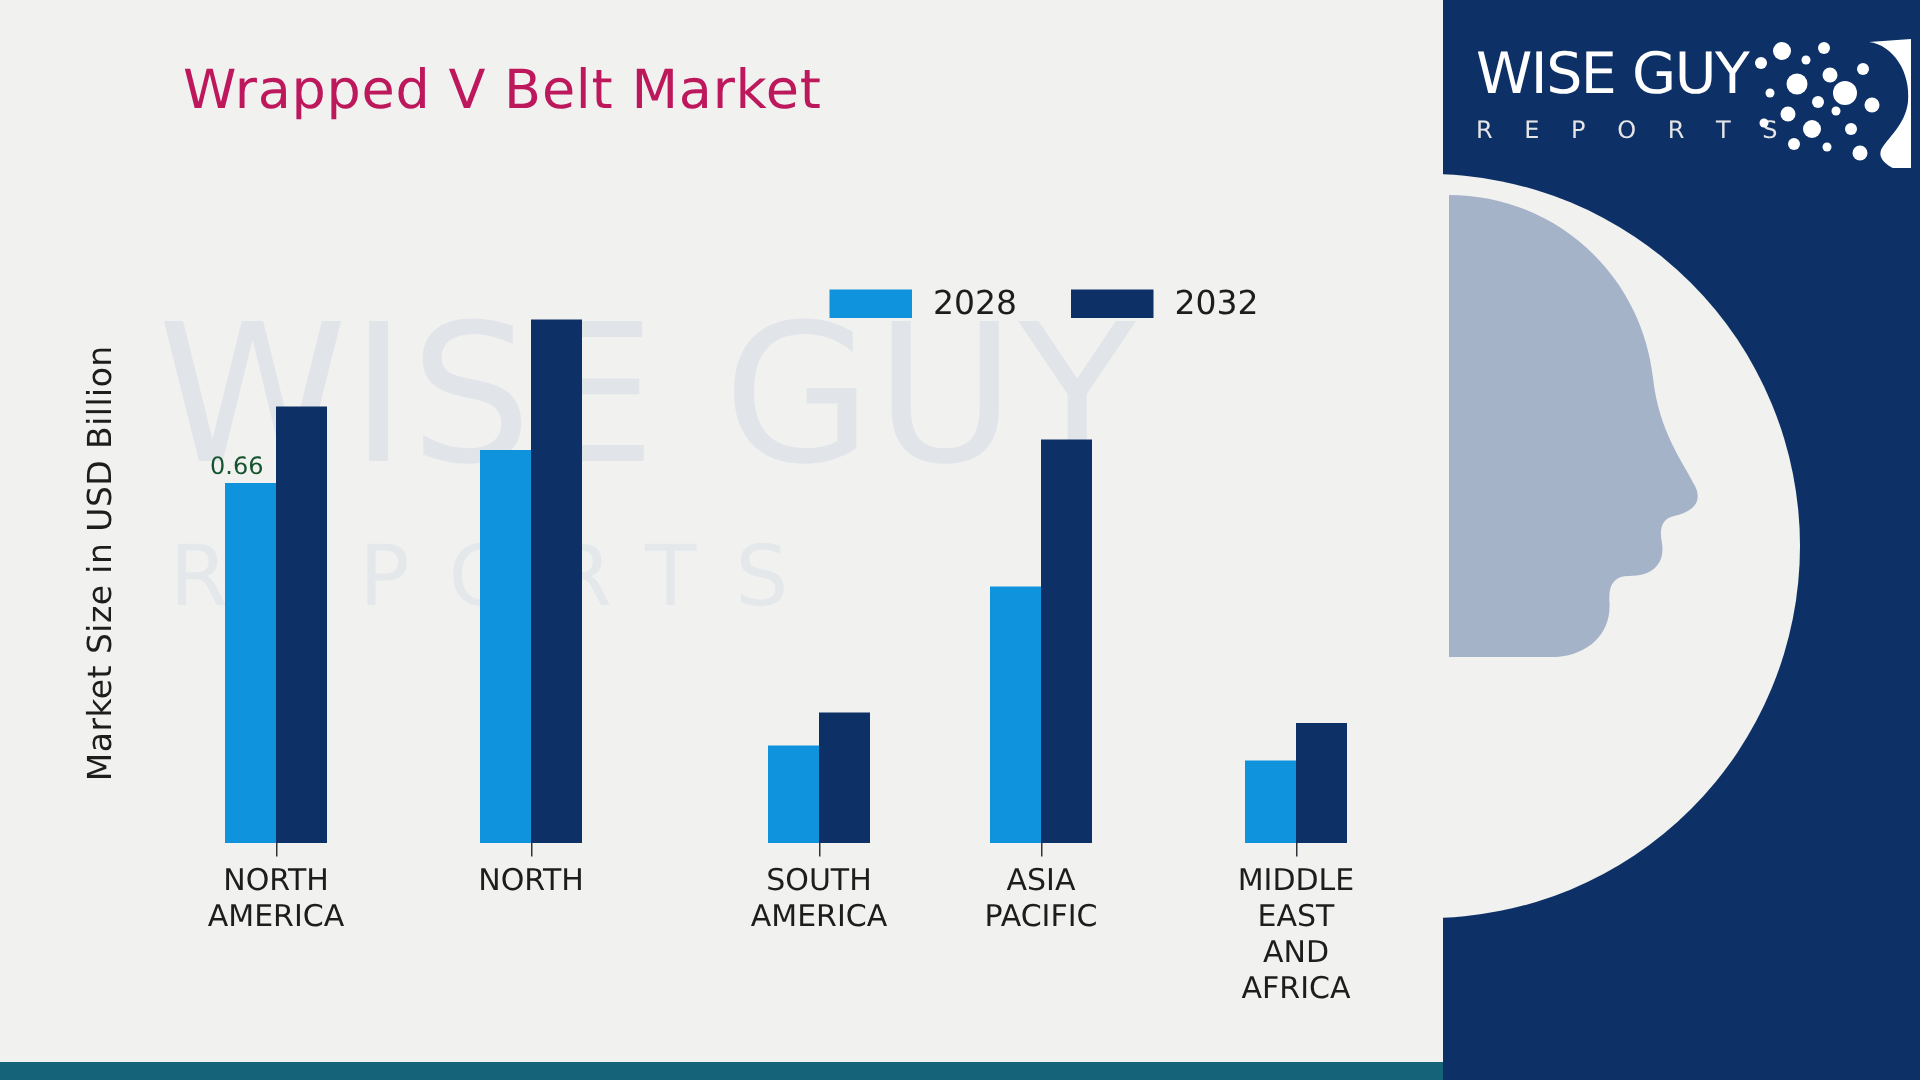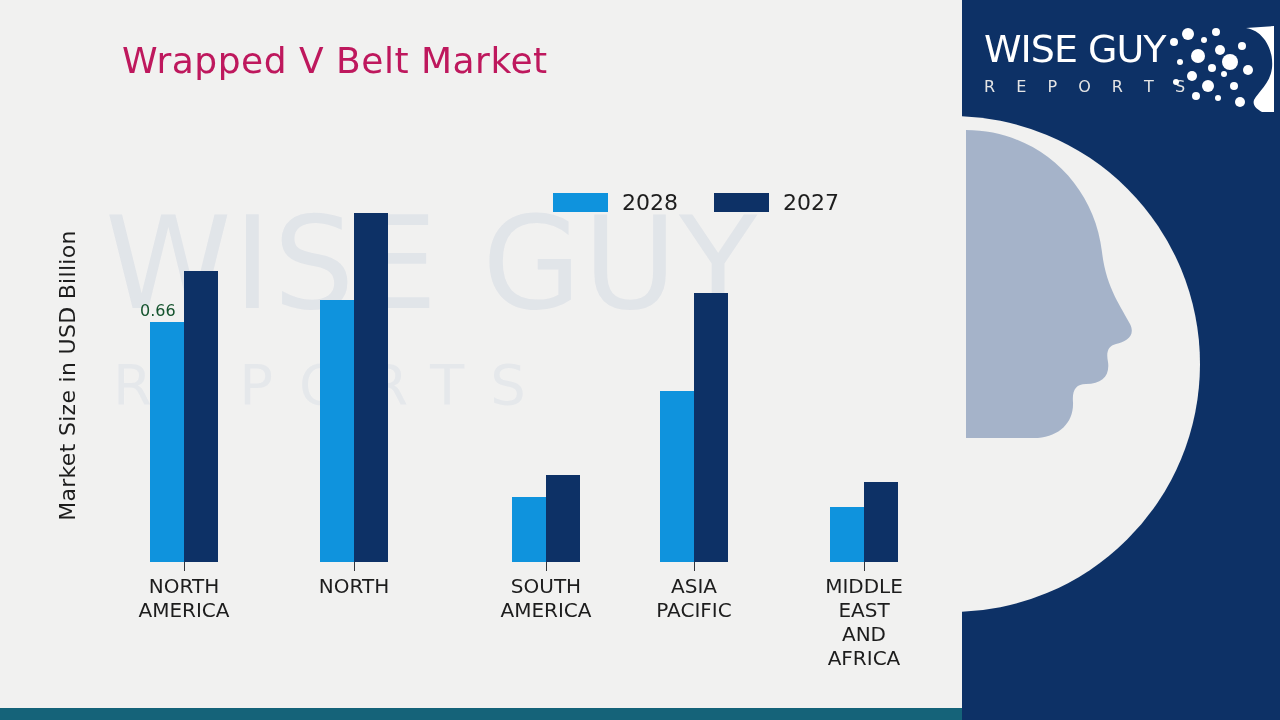--- a/index.html
+++ b/index.html
@@ -206,21 +206,21 @@
       <span>Market Size in USD Billion</span>
     </div>
 
     <div id="legend">
         <div class="legend-item">
           <span class="legend-swatch" style="background: rgb(15, 147, 221);"></span>
           <span class="legend-label">2028</span>
         </div>
         <div class="legend-item">
           <span class="legend-swatch" style="background: rgb(13, 49, 102);"></span>
-          <span class="legend-label">2027</span>
+          <span class="legend-label">2032</span>
         </div>
       </div>
 
     <div id="plot">
         <div class="bar-group" style="left: 42px; width: 68px; padding-left: 26px;">
           <div class="bars">
             <div class="bar" title="2024: 0.66" style="height: 240.114px; background: rgb(15, 147, 221);"></div>
             <div class="bar" title="2032: 0.8" style="height: 291.048px; background: rgb(13, 49, 102);"></div>
           </div>
           <div class="tick"></div>

